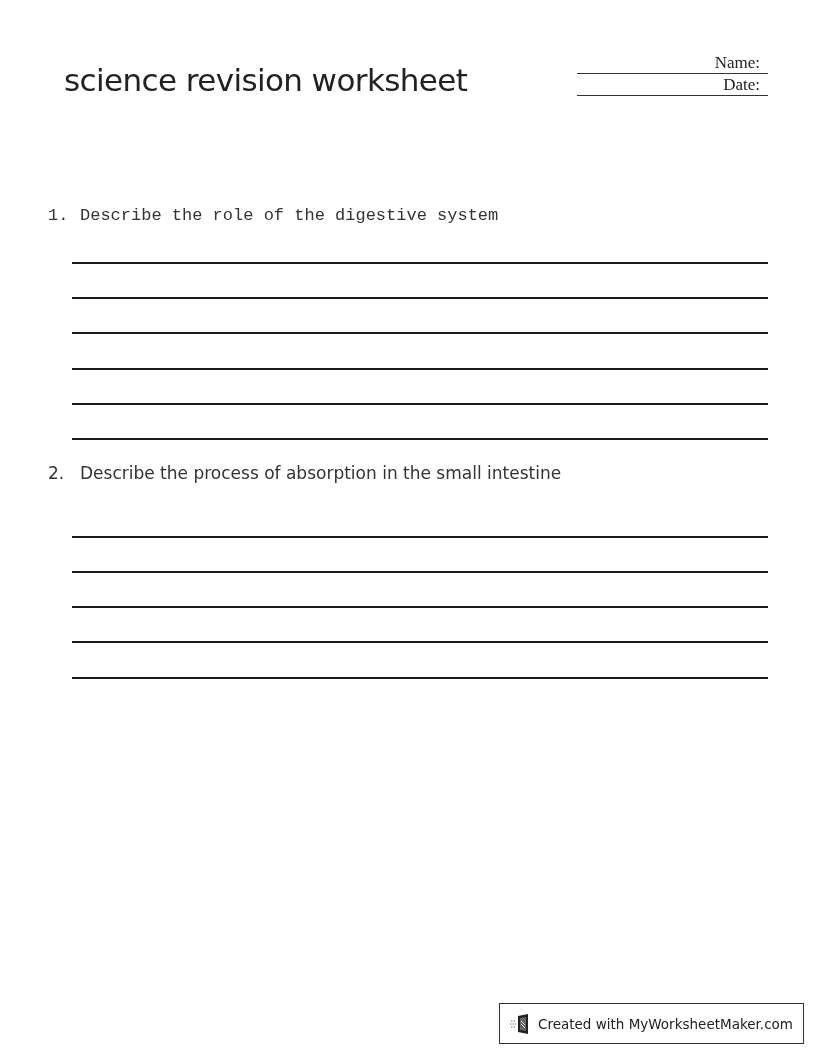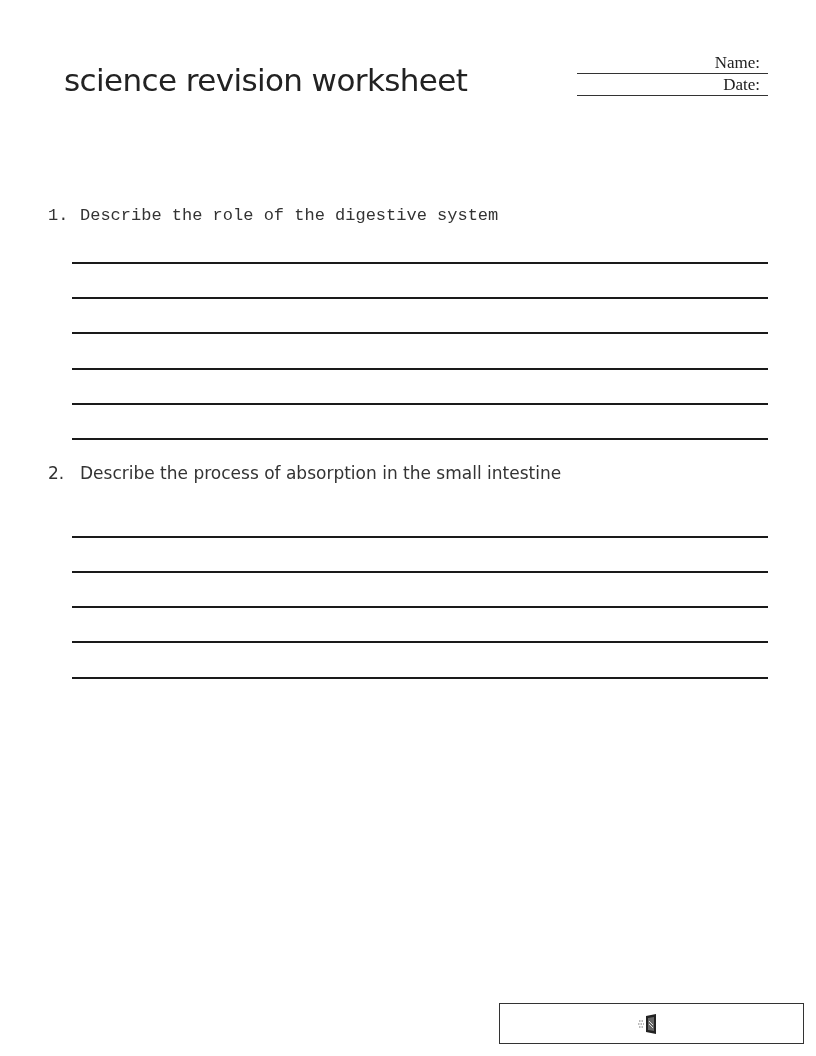--- a/index.html
+++ b/index.html
@@ -67,13 +67,14 @@
 <div class="footer-box">
   <svg class="logo" viewBox="0 0 22 22">
     <line x1="1" y1="8" x2="6" y2="8" stroke="#777" stroke-width="1" stroke-dasharray="1.5 1"></line>
     <line x1="0" y1="11" x2="6" y2="11" stroke="#777" stroke-width="1" stroke-dasharray="1.5 1"></line>
     <line x1="1" y1="14" x2="6" y2="14" stroke="#777" stroke-width="1" stroke-dasharray="1.5 1"></line>
     <path d="M8 3 L18 1 L18 21 L8 19 Z" fill="#222"></path>
     <path d="M10 5 L16 4 L16 18 L10 17 Z" fill="#666"></path>
     <line x1="11" y1="8" x2="15" y2="12" stroke="#ddd" stroke-width="1"></line>
     <line x1="11" y1="11" x2="15" y2="15" stroke="#ddd" stroke-width="1"></line>
   </svg>
+  <span>Created with MyWorksheetMaker.com</span>
 </div>
 
 </body></html>

